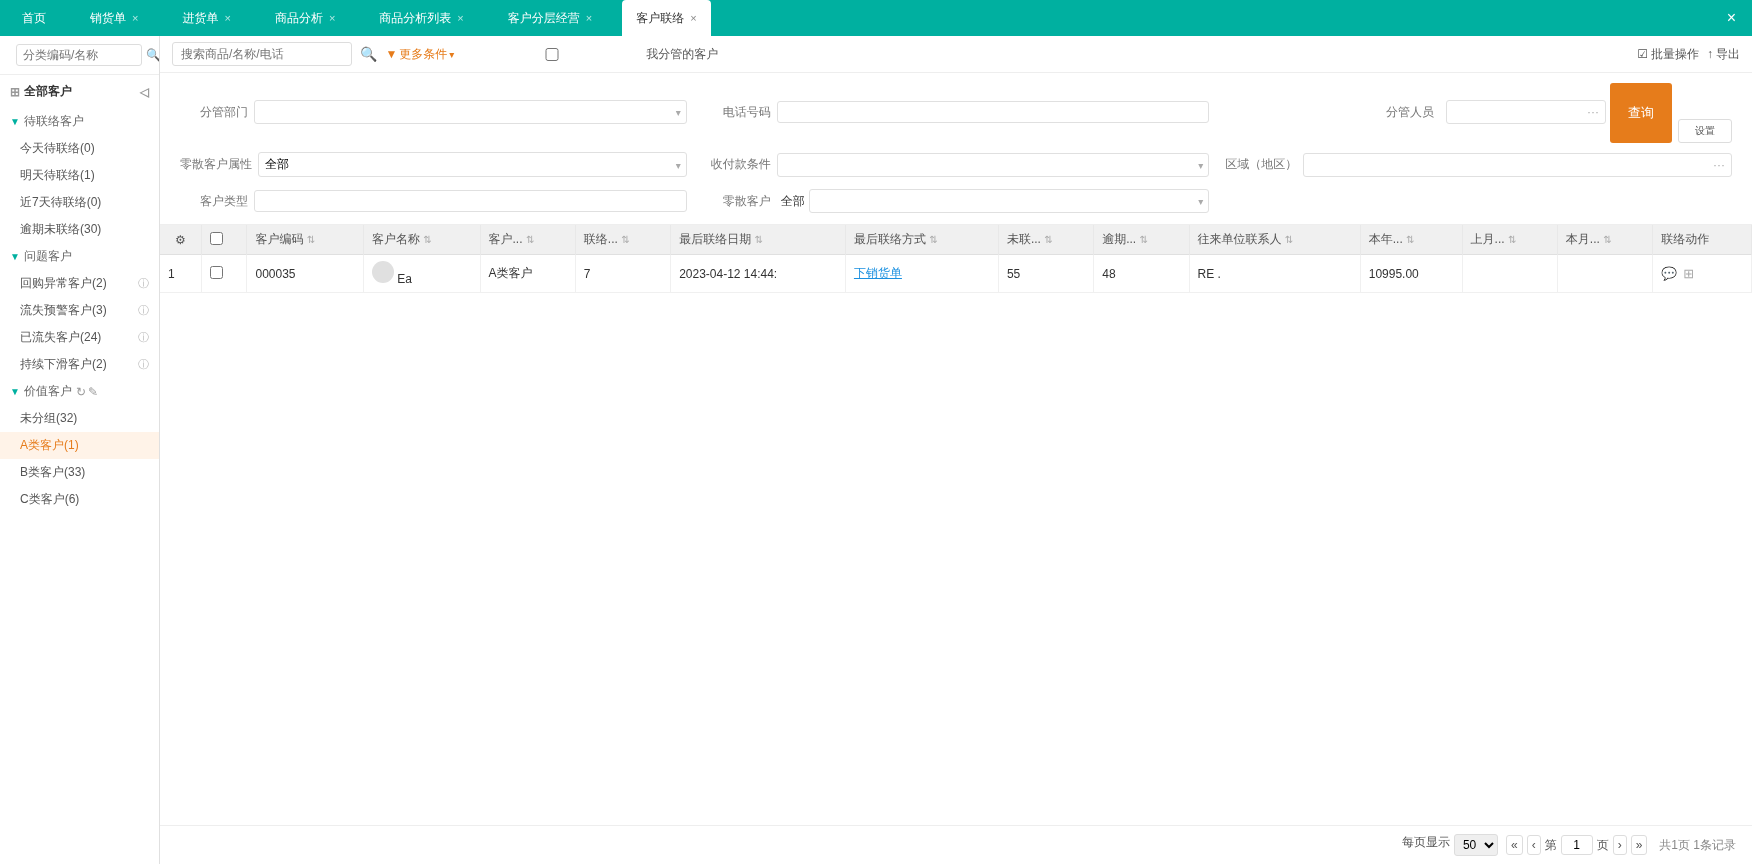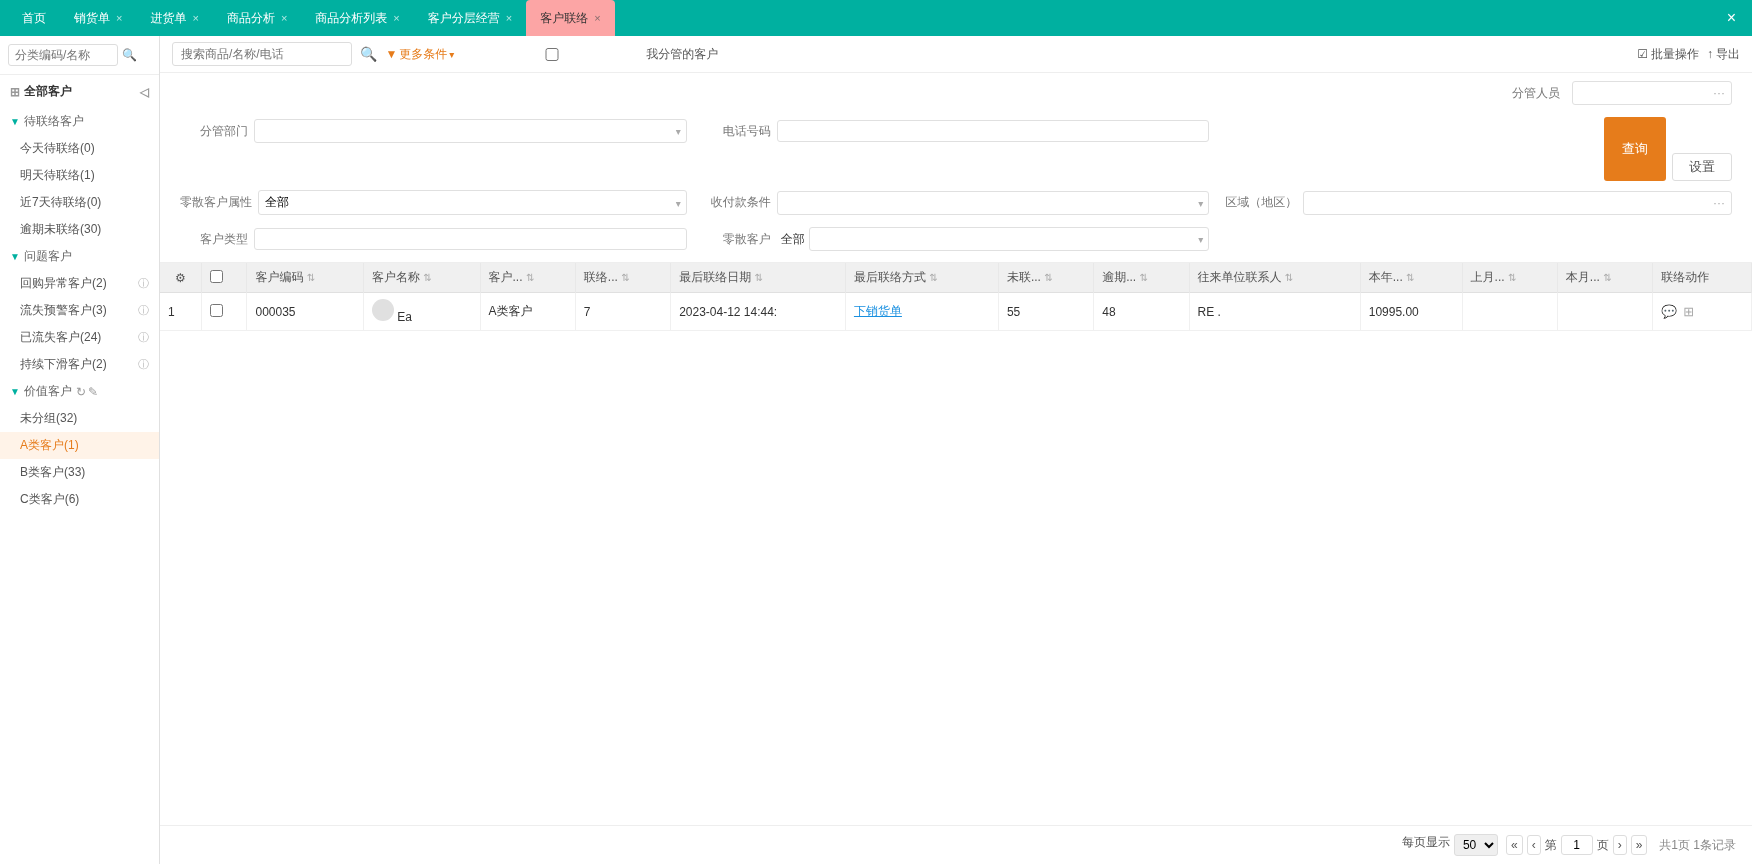--- a/index.html
+++ b/index.html
@@ -5,35 +5,35 @@
     * { box-sizing: border-box; margin: 0; padding: 0; font-family: 'Microsoft YaHei', Arial, sans-serif; font-size: 12px; }
     body { background: #f0f2f5; width: 1752px; height: 864px; overflow: hidden; }
 
     
     .top-nav {
       background: #00b0a0;
       height: 36px;
       display: flex;
       align-items: center;
       padding: 0 8px;
-      gap: 0;
+      gap: 16px;
     }
     .nav-item {
       color: #fff;
       padding: 0 14px;
       height: 36px;
       display: flex;
       align-items: center;
       cursor: pointer;
       font-size: 13px;
       white-space: nowrap;
       position: relative;
     }
     .nav-item.active {
-      background: #fca5a5;
+      background: #ffffff;
       color: #333;
       border-radius: 4px 4px 0 0;
     }
     .nav-item .close-icon {
       margin-left: 6px;
       font-size: 11px;
       opacity: 0.7;
     }
     .top-nav-right {
       margin-left: auto;
@@ -61,23 +61,24 @@
     .sidebar-search {
       padding: 8px;
       display: flex;
       align-items: center;
       border-bottom: 1px solid #eee;
     }
     .sidebar-search input {
       border: 1px solid #ddd;
       border-radius: 3px;
       padding: 3px 6px;
-      width: 110px;
+      width: 126px;
       font-size: 12px;
       outline: none;
+      margin-left: 8px;
     }
     .sidebar-search .search-icon {
       margin-left: 4px;
       color: #999;
       cursor: pointer;
     }
     .sidebar-all-header {
       display: flex;
       align-items: center;
       padding: 8px 10px;
@@ -206,21 +207,21 @@
       font-size: 13px;
       white-space: nowrap;
     }
     .btn-settings {
       background: #fff;
       color: #555;
       border: 1px solid #ddd;
       border-radius: 3px;
       padding: 4px 16px;
       cursor: pointer;
-      font-size: 13px;
+      font-size: 10px;
       margin-top: 36px;
     }
 
     
     .table-area {
       flex: 1;
       overflow: auto;
       background: #fff;
       margin: 0;
     }
@@ -536,21 +537,21 @@
         <div class="filter-cell">
           <span class="filter-cell-label">分管部门</span>
           <div class="select-wrapper">
             <div class="filter-cell-control"></div>
           </div>
         </div>
         <div class="filter-cell">
           <span class="filter-cell-label">电话号码</span>
           <input type="text" style="flex: 1 1 0%; border: 1px solid rgb(224, 224, 224); border-radius: 3px; padding: 3px 6px; font-size: 12px; outline: none;">
         </div>
-        <div style="display:flex;align-items:flex-end;justify-content:flex-end;padding:0 8px;gap:10px;flex-direction:column;">
+        <div style="display:flex;align-items:center;justify-content:flex-end;padding:0 8px;gap:4px;flex-direction:row;">
           <div style="display:flex;align-items:center;gap:6px;">
             <span class="filter-cell-label">分管人员</span>
             <div class="filter-cell-control-dots" style="min-width:160px;">···</div>
           </div>
           <div style="display:flex;gap:6px;margin-top:2px;">
             <button class="btn-query">查询</button>
             <button class="btn-settings">设置</button>
           </div>
         </div>
 

